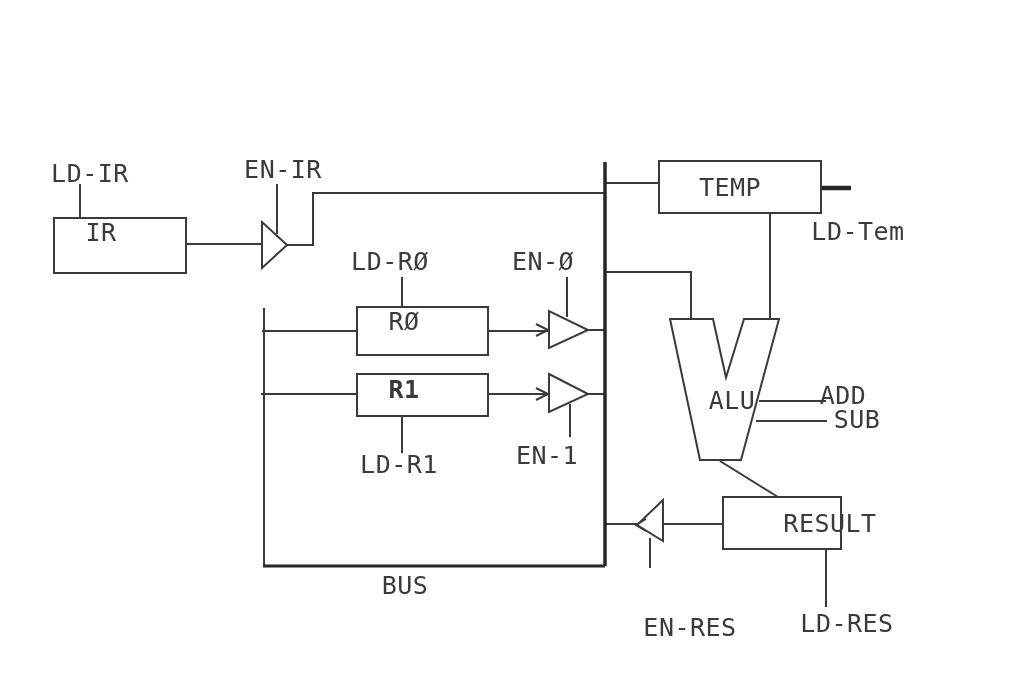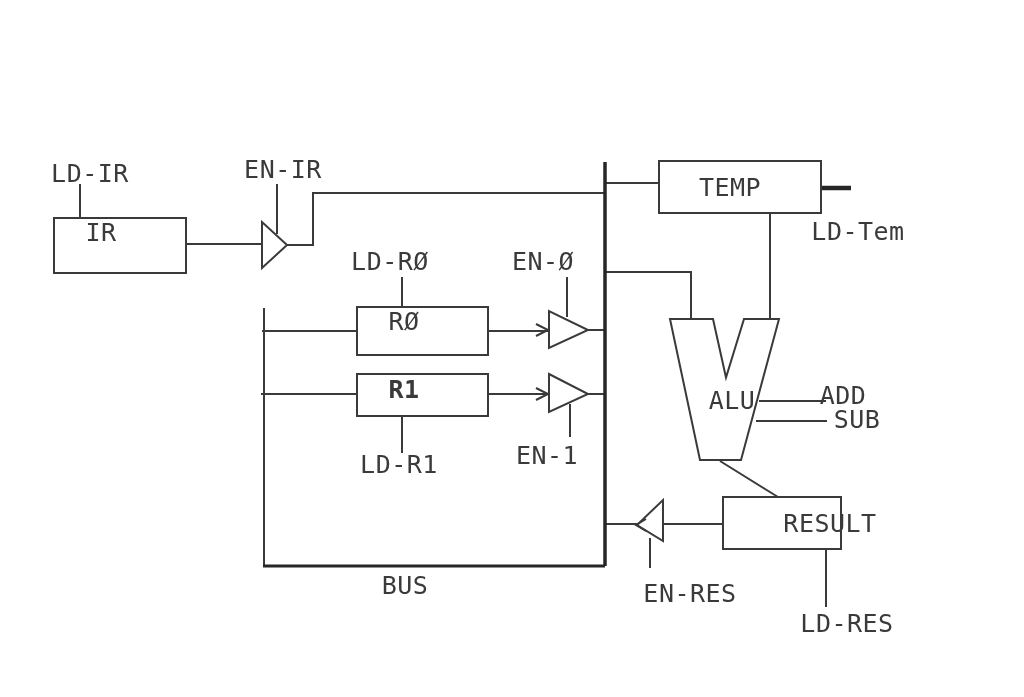--- a/index.html
+++ b/index.html
@@ -107,16 +107,16 @@
   <div class="lbl" style="left:404px;top:389px;font-weight:bold;">R1</div>
   <div class="lbl" style="left:383px;top:464px;margin-left:16px;">LD-R1</div>
   <div class="lbl" style="left:547px;top:455px;">EN-1</div>
   <div class="lbl" style="left:405px;top:585px;">BUS</div>
   <div class="lbl" style="left:730px;top:187px;">TEMP</div>
   <div class="lbl" style="left:858px;top:231px;">LD-Tem</div>
   <div class="lbl" style="left:732px;top:400px;">ALU</div>
   <div class="lbl" style="left:843px;top:395px;">ADD</div>
   <div class="lbl" style="left:857px;top:419px;">SUB</div>
   <div class="lbl" style="left:786px;top:523px;margin-left:44px;">RESULT</div>
-  <div class="lbl" style="left:690px;top:593px;">EN-RES</div>
+  <div class="lbl" style="left:690px;top:627px;">EN-RES</div>
   <div class="lbl" style="left:847px;top:623px;">LD-RES</div>
 
 </div>
 
 </body></html>

